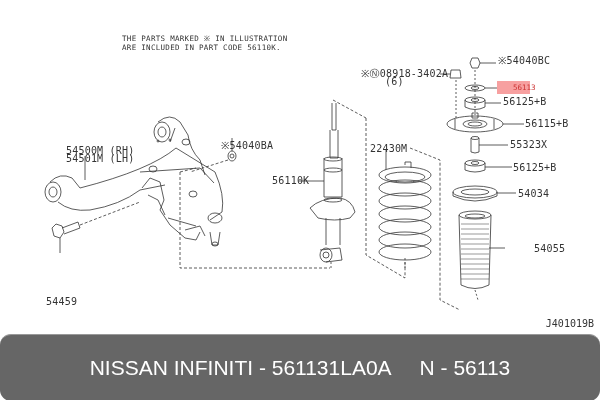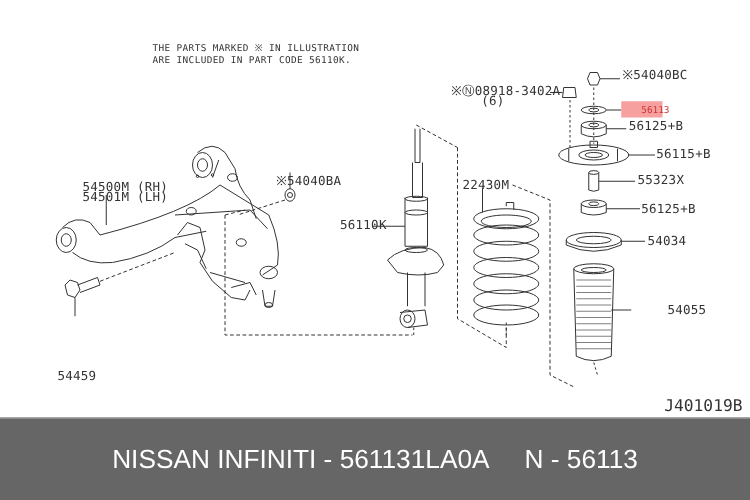--- a/index.html
+++ b/index.html
@@ -4,22 +4,22 @@
   <style>
     html, body { margin: 0; padding: 0; }
     body { width: 600px; height: 400px; background: #ffffff; position: relative; overflow: hidden; font-family: "DejaVu Sans Mono", monospace; }
     .diagram { position: absolute; left: 0; top: 0; width: 600px; height: 234px; background: #ffffff; }
     .diagram svg { position: absolute; left: 0; top: 0; }
     .lbl { position: absolute; font-family: "DejaVu Sans Mono", monospace; font-size: 10px; color: #333; white-space: pre; line-height: 9px; letter-spacing: 0.2px; }
     .note { position: absolute; left: 122px; top: 34px; font-family: "DejaVu Sans Mono", monospace; font-size: 7.5px; color: #333; line-height: 9px; letter-spacing: 0.3px; }
     .note div { white-space: pre; }
     .hl { position: absolute; left: 497px; top: 81px; width: 33px; height: 13px; background: #f7a0a0; }
     .hl-text { position: absolute; left: 502px; top: 83px; font-family: "DejaVu Sans Mono", monospace; font-size: 7.5px; color: #c33; line-height: 9px; margin-left: 11px; }
-    .code { position: absolute; right: 6px; top: 318px; font-family: "DejaVu Sans Mono", monospace; font-size: 13px; color: #333; }
-    .footer { position: absolute; left: 0; top: 334px; width: 600px; height: 66px; background: #666666; border-top: 1px solid #999; display: flex; align-items: center; justify-content: center; }
+    .code { position: absolute; right: 6px; top: 318px; font-family: "DejaVu Sans Mono", monospace; font-size: 10px; color: #333; }
+    .footer { position: absolute; left: 0; top: 334px; width: 600px; height: 66px; background: #666666; border-top: 1px solid #999; display: flex; align-items: center; justify-content: center; border-radius: 11px; }
     .footer .t { font-family: "Liberation Sans", sans-serif; font-size: 21px; color: #ffffff; letter-spacing: 0px; }
     .footer .gap { display: inline-block; width: 28px; }
   </style>
 </head>
 <body>
 
 <div class="diagram">
   <svg width="600" height="334" viewBox="0 0 600 334">
     <g fill="none" stroke="#333" stroke-width="0.8">
 

